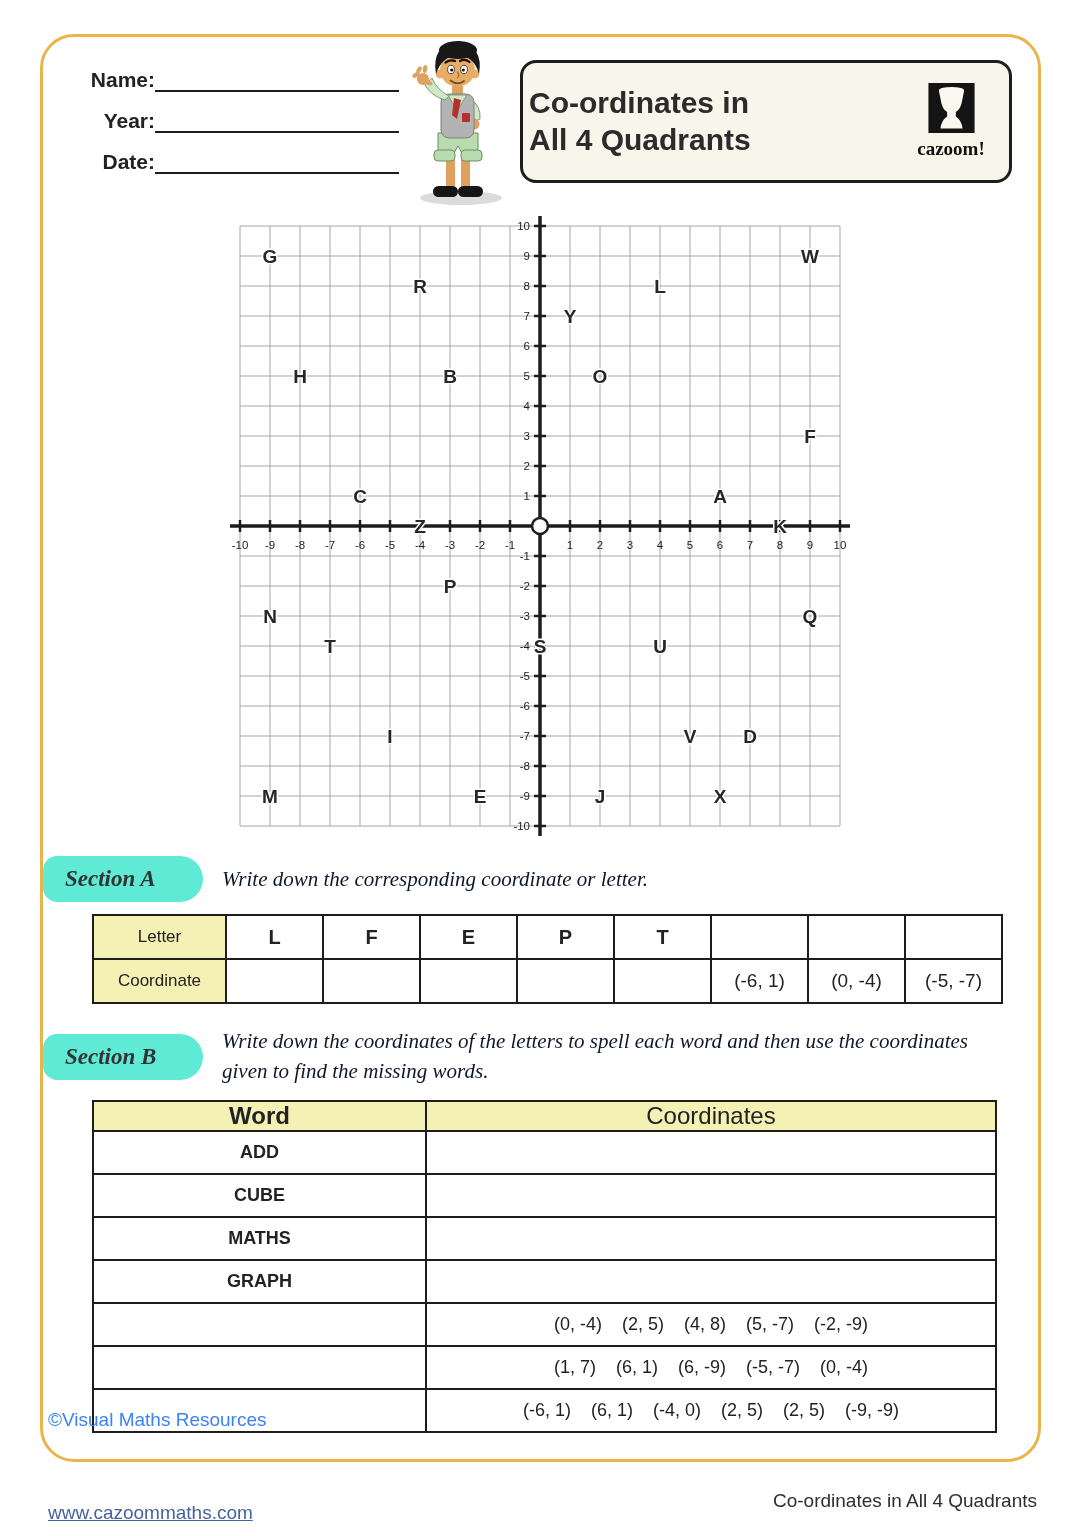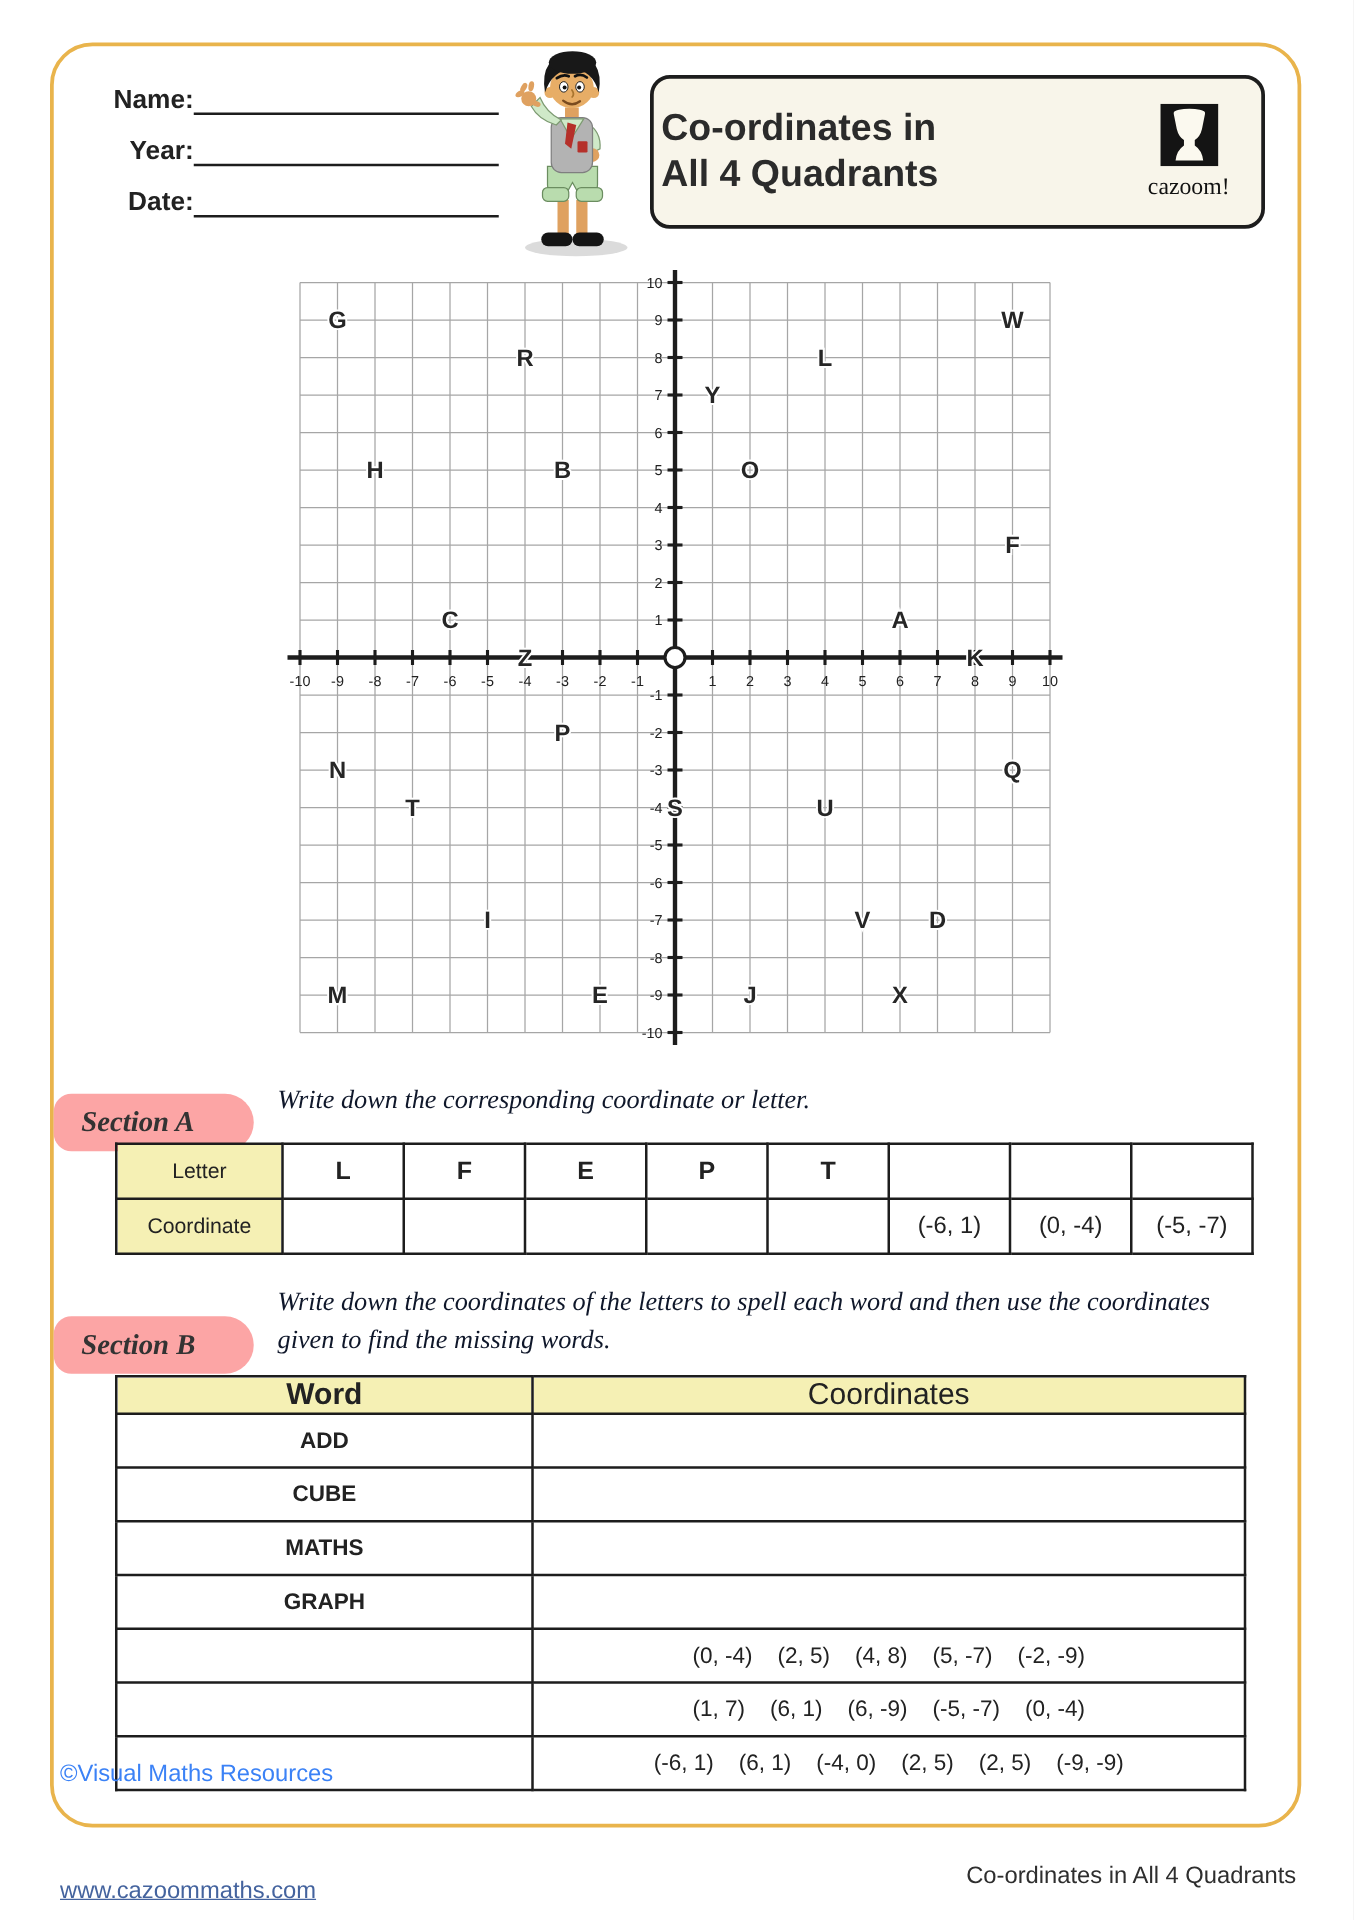--- a/index.html
+++ b/index.html
@@ -12,30 +12,30 @@
   .field{position:absolute;left:62px;display:flex;align-items:flex-end;}
   .field .lbl{font-size:21px;font-weight:bold;color:#222;width:93px;text-align:right;}
   .field .line{display:inline-block;width:244px;border-bottom:2.2px solid #1d1d1d;height:24px;}
   
   .titlebox{position:absolute;left:520px;top:60px;width:492px;height:123px;box-sizing:border-box;
             background:#f8f5ea;border:3px solid #1d1d1d;border-radius:16px;
             display:flex;align-items:center;}
   .titletext{flex:1;text-align:left;font-size:30px;font-weight:bold;color:#2b2b2b;line-height:1.23;padding-left:6px;}
   .logoblock{width:88px;margin-right:14px;text-align:center;}
   .logoblock .mark{width:47px;height:50px;margin:0 auto;}
-  .logoblock .wordmark{font-family:"Liberation Serif",serif;font-weight:normal;font-size:19px;color:#111;margin-top:1px;}
+  .logoblock .wordmark{font-family:"Liberation Serif",serif;font-weight:bold;font-size:19px;color:#111;margin-top:1px;}
 
   
   #grid-svg{position:absolute;left:228px;top:212px;font-family:"Liberation Sans",sans-serif;}
 
   
-  .seclabel{position:absolute;left:43px;width:160px;height:46px;background:#fca5a5;
+  .seclabel{position:absolute;left:43px;width:160px;height:46px;background:#5eead4;
             border-radius:16px 26px 26px 16px;display:flex;align-items:center;
             font-family:"Liberation Serif",serif;font-style:italic;font-weight:bold;
-            font-size:23px;color:#333;padding-left:22px;box-sizing:border-box;margin-top:19px;}
+            font-size:23px;color:#333;padding-left:22px;box-sizing:border-box;}
   .instruction{position:absolute;left:222px;font-family:"Liberation Serif",serif;
                font-style:italic;font-size:21px;color:#0f172a;line-height:1.45;}
 
   
   table{border-collapse:collapse;position:absolute;table-layout:fixed;}
   td,th{border:2px solid #1d1d1d;text-align:center;vertical-align:middle;color:#222;
         padding:0 4px;box-sizing:border-box;overflow:hidden;}
   th{background:#f5f0b4;font-weight:normal;}
   #table-a{left:92px;top:914px;}
   #table-a th{width:133px;height:44px;font-size:17px;}

